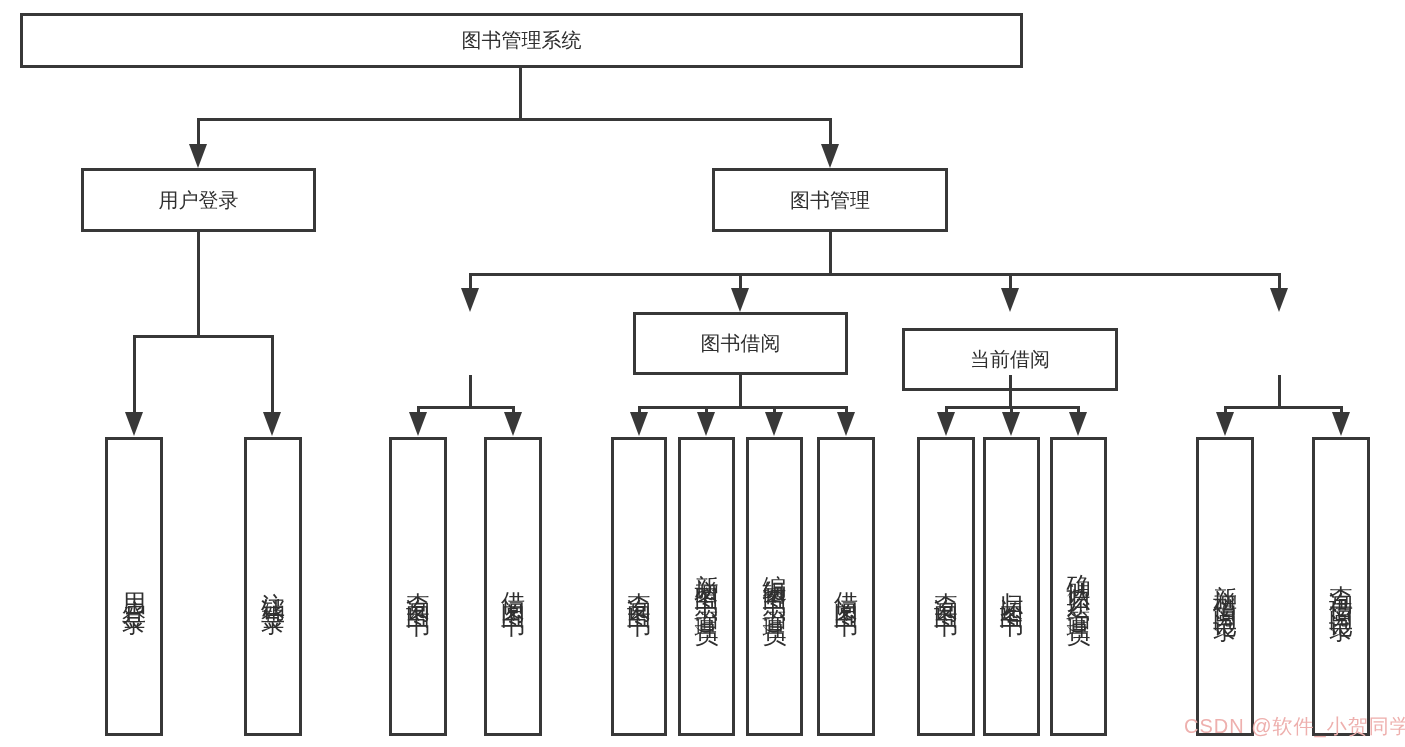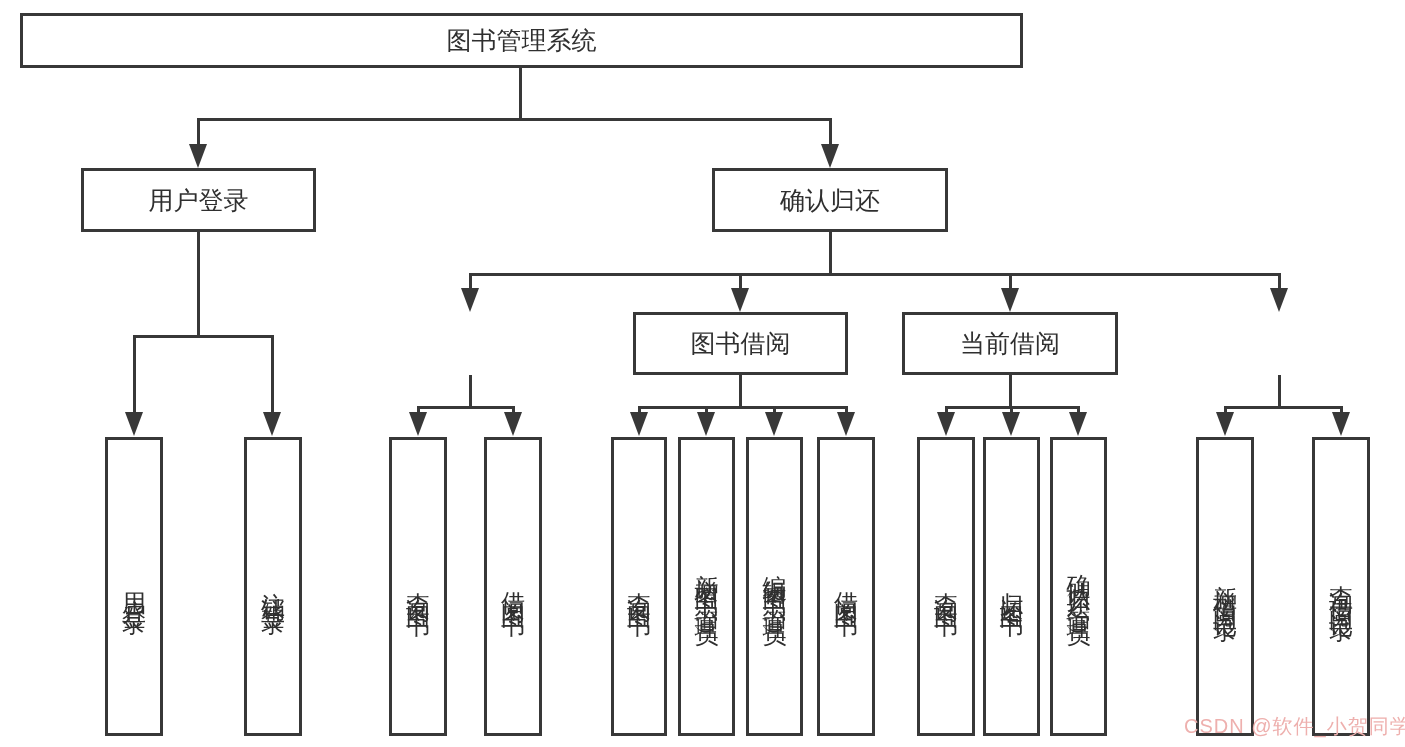--- a/index.html
+++ b/index.html
@@ -10,21 +10,21 @@
   }
   html,body{margin:0;padding:0;background:var(--background);}
   .stage{
     position:relative;width:1405px;height:747px;background:var(--background);
     font-family:"Liberation Sans","DejaVu Sans",sans-serif;color:var(--text);
     overflow:hidden;
   }
   .box{
     position:absolute;box-sizing:border-box;border:3px solid var(--line);
     background:#fff;display:flex;align-items:center;justify-content:center;
-    font-size:25px;color:var(--text);white-space:nowrap;
+    font-size:20px;color:var(--text);white-space:nowrap;
   }
   .leaf{
     position:absolute;box-sizing:border-box;border:3px solid var(--line);
     background:#fff;top:437px;height:299px;
     display:flex;align-items:center;justify-content:center;
   }
   .leaf span{
     writing-mode:vertical-rl;text-orientation:mixed;
     font-size:24px;letter-spacing:7px;line-height:1;color:var(--text);
   }
@@ -54,21 +54,21 @@
 
   <div class="vl" style="left:197px;top:118px;height:28px;"></div>
   <div class="ah" style="left:189px;top:144px;"></div>
   <div class="vl" style="left:829px;top:118px;height:28px;"></div>
   <div class="ah" style="left:821px;top:144px;"></div>
 
   <div class="box" style="left:81px;top:168px;width:235px;height:64px;">
     <span>用户登录</span>
   </div>
   <div class="box" style="left:712px;top:168px;width:236px;height:64px;">
-    <span>确认归还</span>
+    <span>图书管理</span>
   </div>
 
   <div class="vl" style="left:197px;top:232px;height:103px;"></div>
   <div class="hl" style="left:133px;top:335px;width:141px;"></div>
   <div class="vl" style="left:133px;top:335px;height:79px;"></div>
   <div class="ah" style="left:125px;top:412px;"></div>
   <div class="vl" style="left:271px;top:335px;height:79px;"></div>
   <div class="ah" style="left:263px;top:412px;"></div>
 
   <div class="vl" style="left:829px;top:232px;height:41px;"></div>
@@ -78,21 +78,21 @@
   <div class="vl" style="left:739px;top:273px;height:17px;"></div>
   <div class="ah" style="left:731px;top:288px;"></div>
   <div class="vl" style="left:1009px;top:273px;height:17px;"></div>
   <div class="ah" style="left:1001px;top:288px;"></div>
   <div class="vl" style="left:1278px;top:273px;height:17px;"></div>
   <div class="ah" style="left:1270px;top:288px;"></div>
 
   <div class="box" style="left:633px;top:312px;width:215px;height:63px;">
     <span>图书借阅</span>
   </div>
-  <div class="box" style="left:902px;top:312px;width:216px;height:63px;">
+  <div class="box" style="left:902px;top:328px;width:216px;height:63px;">
     <span>当前借阅</span>
   </div>
 
   <div class="vl" style="left:469px;top:375px;height:31px;"></div>
   <div class="vl" style="left:739px;top:375px;height:31px;"></div>
   <div class="vl" style="left:1009px;top:375px;height:31px;"></div>
   <div class="vl" style="left:1278px;top:375px;height:31px;"></div>
 
   <div class="hl" style="left:417px;top:406px;width:97px;"></div>
   <div class="hl" style="left:638px;top:406px;width:209px;"></div>

